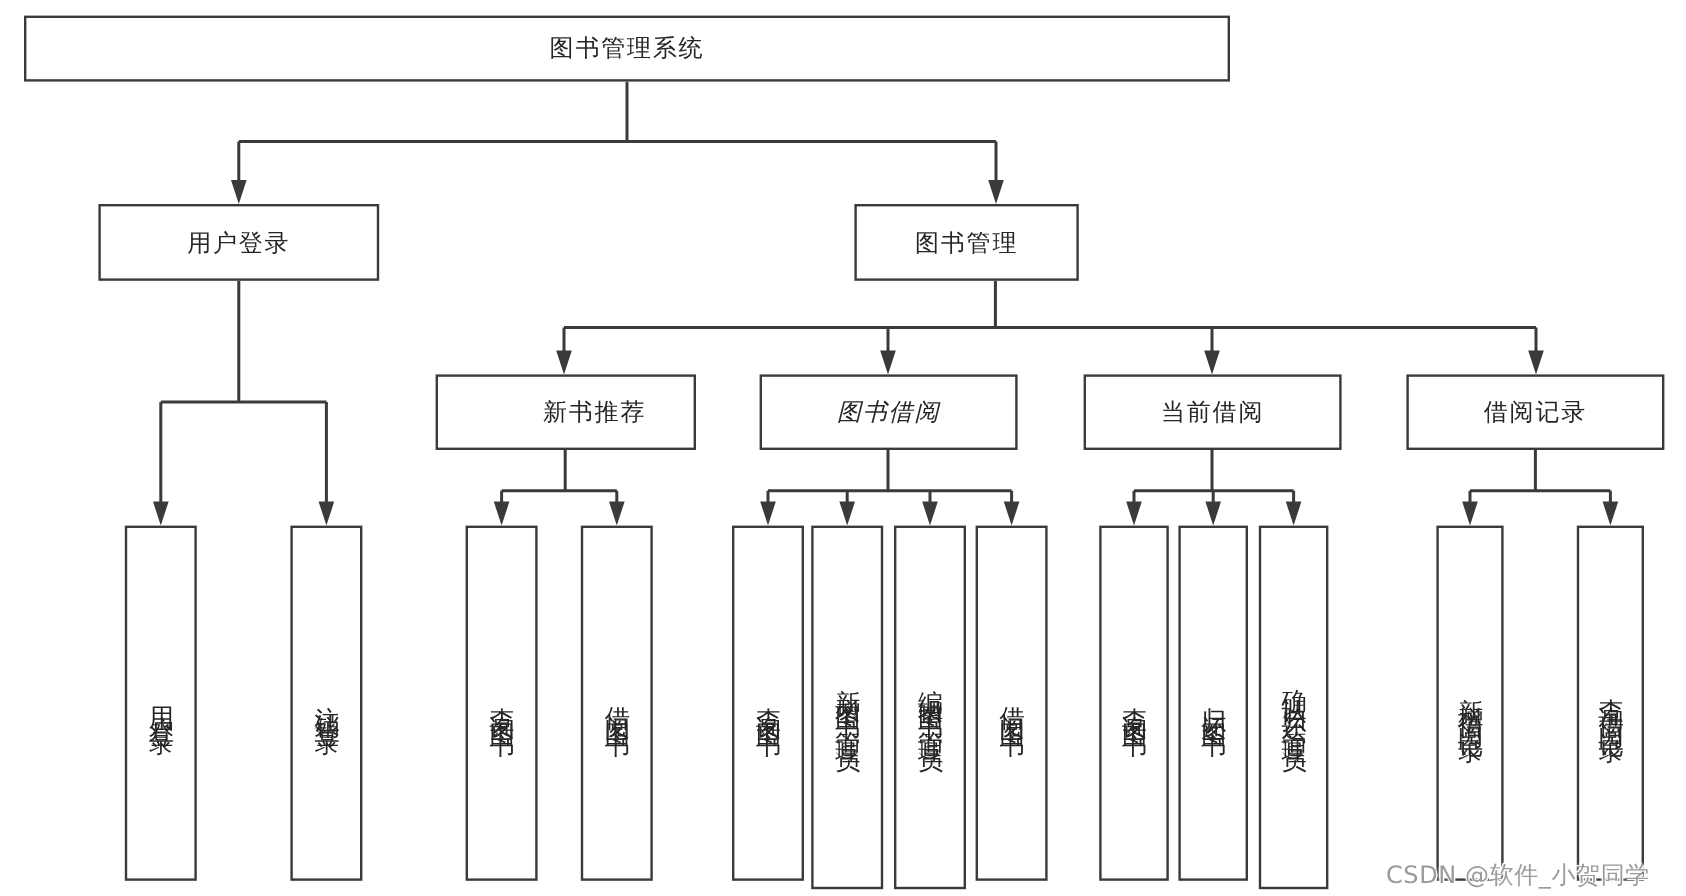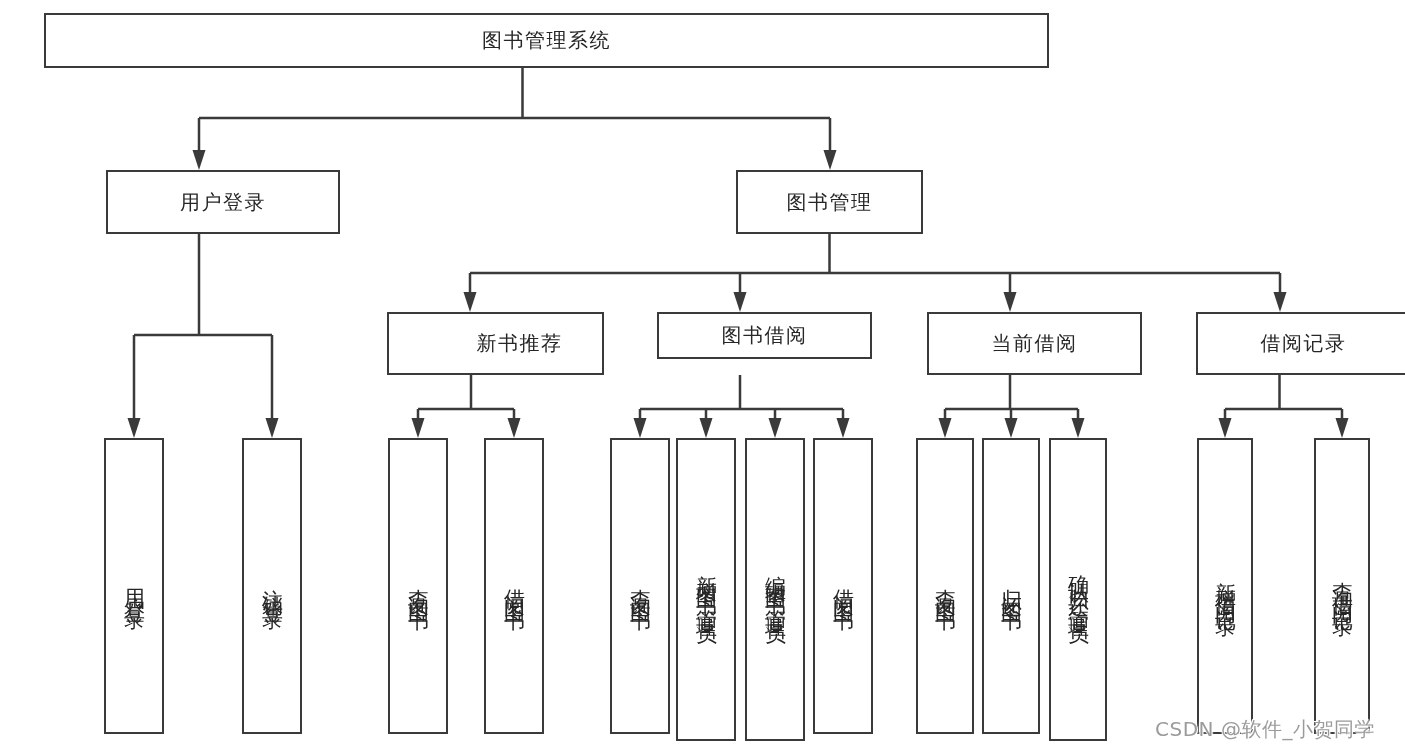--- a/index.html
+++ b/index.html
@@ -10,39 +10,38 @@
     overflow:hidden;
     font-family:"DejaVu Sans","Liberation Sans",sans-serif;
   }
   #wires{position:absolute;left:0;top:0;z-index:1;}
   .hnode{
     position:absolute;z-index:2;
     border:2.5px solid #3a3a3a;background:#ffffff;
     display:flex;align-items:center;justify-content:center;
     font-size:20px;letter-spacing:1.5px;color:#262626;
     box-sizing:border-box;
-    margin-left:24px;
   }
   .vnode{
     position:absolute;z-index:2;
     border:2.5px solid #3a3a3a;background:#ffffff;
     display:flex;align-items:center;justify-content:center;
     box-sizing:border-box;
   }
   .vnode span{
     writing-mode:vertical-rl;
     font-size:21px;line-height:1;
     letter-spacing:7px;color:#262626;
   }
   
   #n-root{left:20px;top:13px;width:1005px;height:55px;}
   #n-user-login{left:82px;top:170px;width:234px;height:64px;}
   #n-book-mgmt{left:712px;top:170px;width:187px;height:64px;}
   #n-new-rec{left:363px;top:312px;width:217px;height:63px;padding-left:48px;}
-  #n-book-borrow{left:633px;top:312px;width:215px;height:47px;}
+  #n-book-borrow{left:633px;top:312px;width:215px;height:63px;font-style:italic;}
   #n-cur-borrow{left:903px;top:312px;width:215px;height:63px;}
   #n-records{left:1172px;top:312px;width:215px;height:63px;}
   .leaf{top:438px;height:296px;}
   .leaf.tall{height:303px;}
   #l-user-login{left:104px;width:60px;}
   #l-logout{left:242px;width:60px;}
   #l-query1{left:388px;width:60px;}
   #l-borrow1{left:484px;width:60px;}
   #l-query2{left:610px;width:60px;}
   #l-add-book{left:676px;width:60px;}

